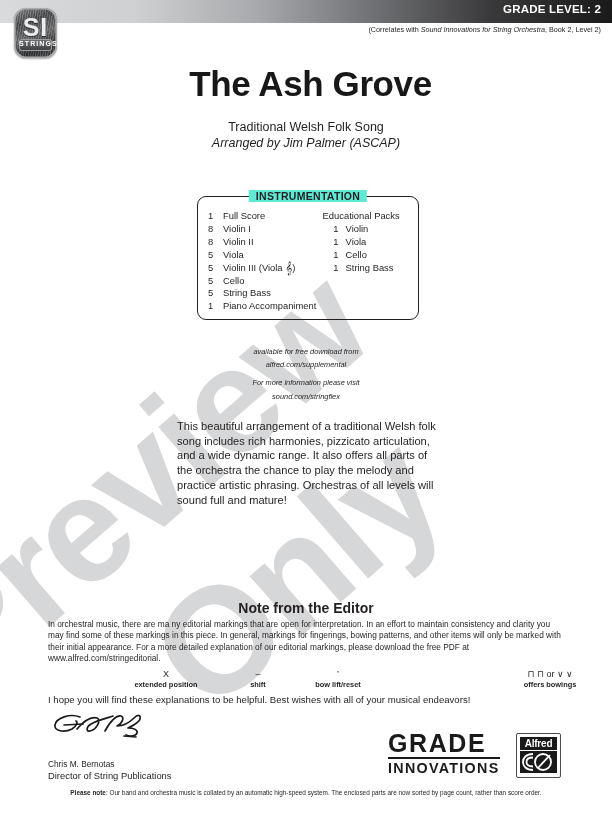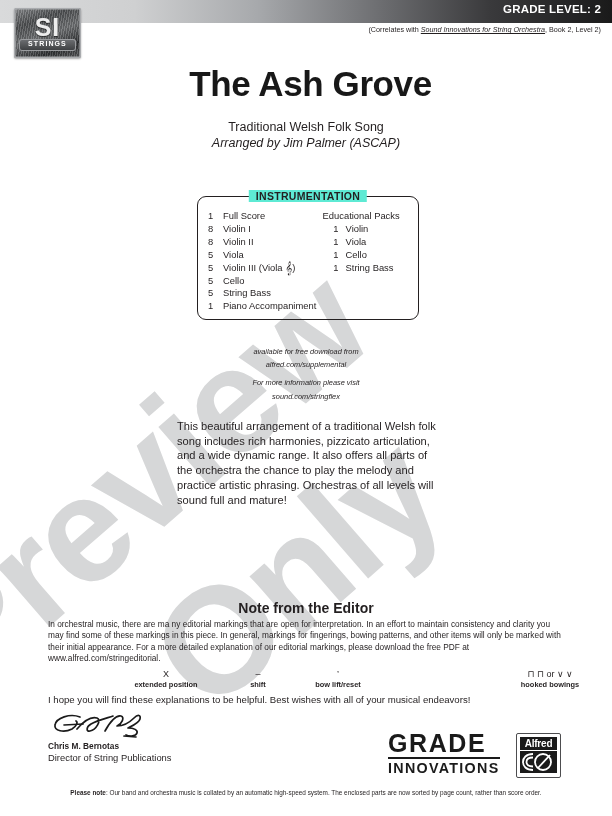--- a/index.html
+++ b/index.html
@@ -57,28 +57,28 @@
     letter-spacing: 0.2px;
     z-index: 3;
   }
   #correlates {
     position: absolute;
     right: 11px; top: 25px;
     font-size: 7.2px;
     color: #231f20;
     z-index: 3;
   }
-  #correlates .ital { font-style: italic; text-decoration: underline; }
+  #correlates .ital { font-style: italic; }
 
   
   #si-logo {
     position: absolute;
     left: 14px; top: 8px;
-    width: 67px; height: 50px;
-    border-radius: 2px;
+    width: 43px; height: 50px;
+    border-radius: 12px;
     background:
       repeating-linear-gradient(100deg,
         rgba(255,255,255,0.14) 0px, rgba(255,255,255,0.14) 1px,
         rgba(0,0,0,0.10) 1px, rgba(0,0,0,0.10) 2.4px),
       linear-gradient(160deg, #8a8c8e 0%, #4c4e50 28%, #6e7072 52%, #2f3133 78%, #58595b 100%);
     box-shadow: inset 0 0 0 1.6px #a9abae, 0 1px 2px rgba(0,0,0,0.35);
     z-index: 4;
   }
   #si-logo .si-text {
     position: absolute;
@@ -275,22 +275,22 @@
 
   
   #signature-block {
     position: absolute;
     left: 48px; top: 712px;
     z-index: 3;
   }
   #sig-svg { display: block; margin-left: 2px; }
   #sig-name {
     font-size: 8.3px;
-    font-weight: bold;
-    margin-top: 1px;
+    font-weight: normal;
+    margin-top: 19px;
   }
   #sig-role {
     font-size: 9.4px;
     margin-top: 1px;
   }
 
   
   #sound-innovations {
     position: absolute;
     left: 388px; top: 730px;
@@ -474,21 +474,21 @@
   <div class="marking" id="mk-shift">
     <div class="sym">–</div>
     <div class="lbl">shift</div>
   </div>
   <div class="marking" id="mk-bowlift">
     <div class="sym">’</div>
     <div class="lbl">bow lift/reset</div>
   </div>
   <div class="marking" id="mk-hook">
     <div class="sym">⊓ ⊓ or ∨ ∨</div>
-    <div class="lbl">hooked bowings</div>
+    <div class="lbl">offers bowings</div>
   </div>
 </div>
 
 <div id="closing-line">I hope you will find these explanations to be helpful. Best wishes with all of your musical endeavors!</div>
 
 <div id="signature-block">
   <svg id="sig-svg" width="120" height="28" viewBox="0 0 120 28">
     <g fill="none" stroke="#1a1a1a" stroke-width="1.7" stroke-linecap="round" stroke-linejoin="round">
       <path d="M30 5 C20 1, 6 6, 5 13 C4 19, 14 21, 22 17 C27 14, 28 10, 26 9"></path>
       <path d="M14 13 L33 12"></path>

